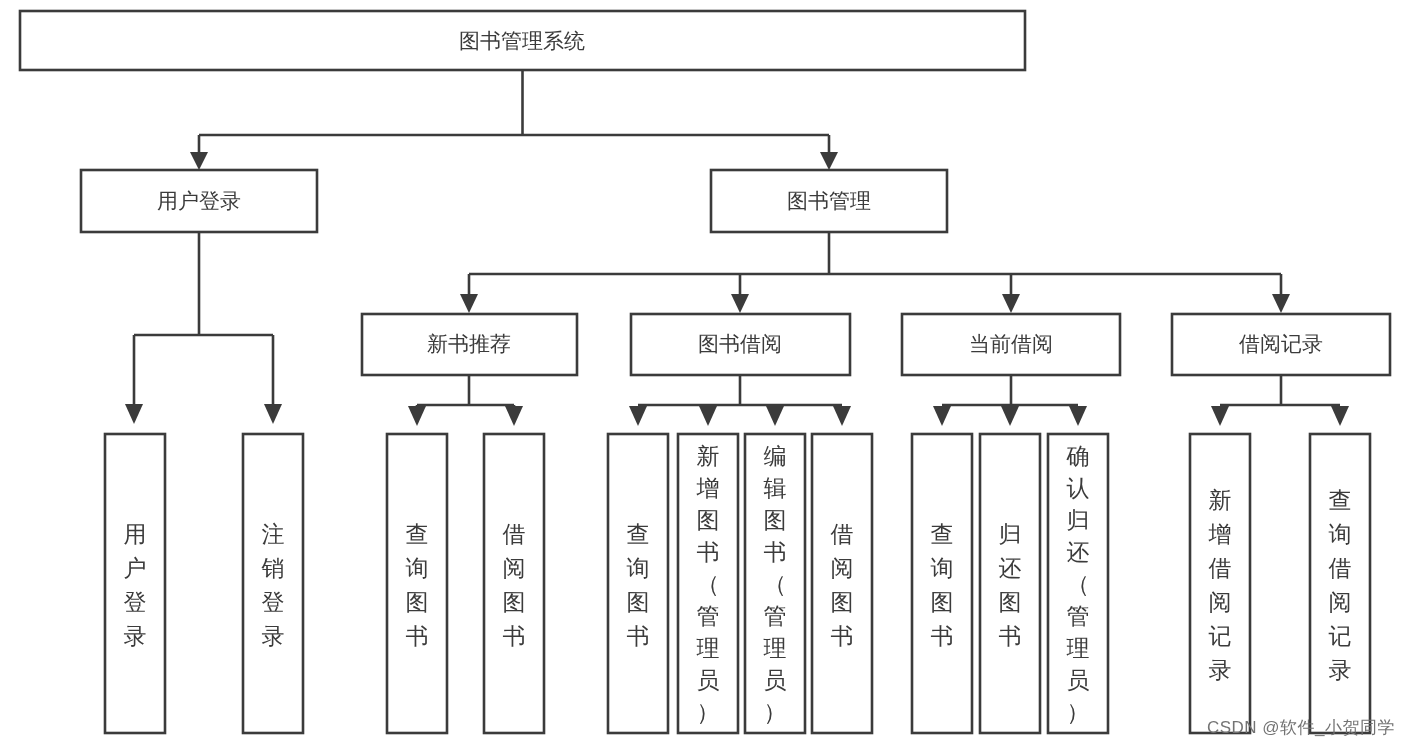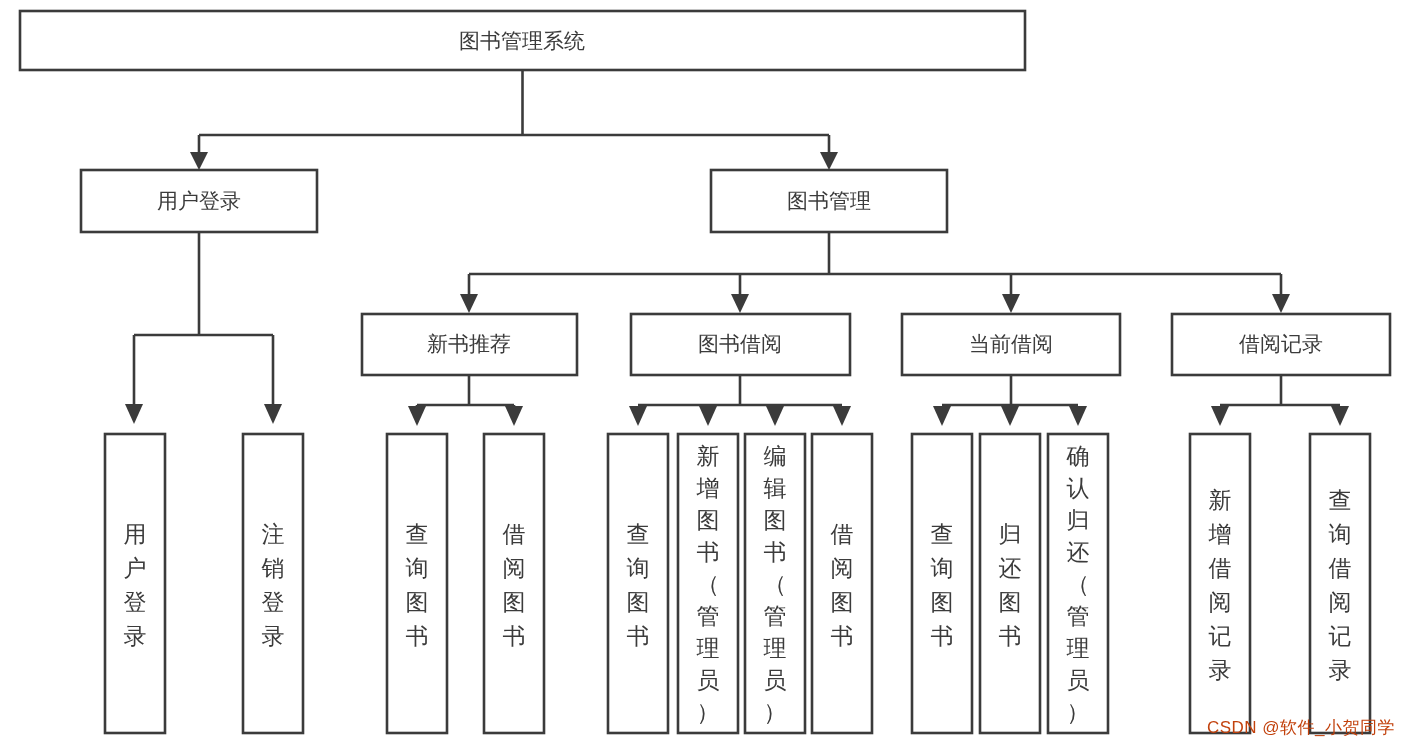--- a/index.html
+++ b/index.html
@@ -54,21 +54,21 @@
     fill: #3b3b3b;
     font-family: "Liberation Sans", "DejaVu Sans", sans-serif;
     font-size: 23px;
     text-anchor: middle;
     white-space: pre;
   }
   .watermark {
     position: absolute;
     right: 10px;
     bottom: 8px;
-    color: #c2410c;
+    color: #737373;
     font-size: 17px;
     font-family: "Liberation Sans", "DejaVu Sans", sans-serif;
     letter-spacing: 0.5px;
     user-select: none;
   }
 </style>
 </head>
 <body>
 
 <div id="diagram-root">

